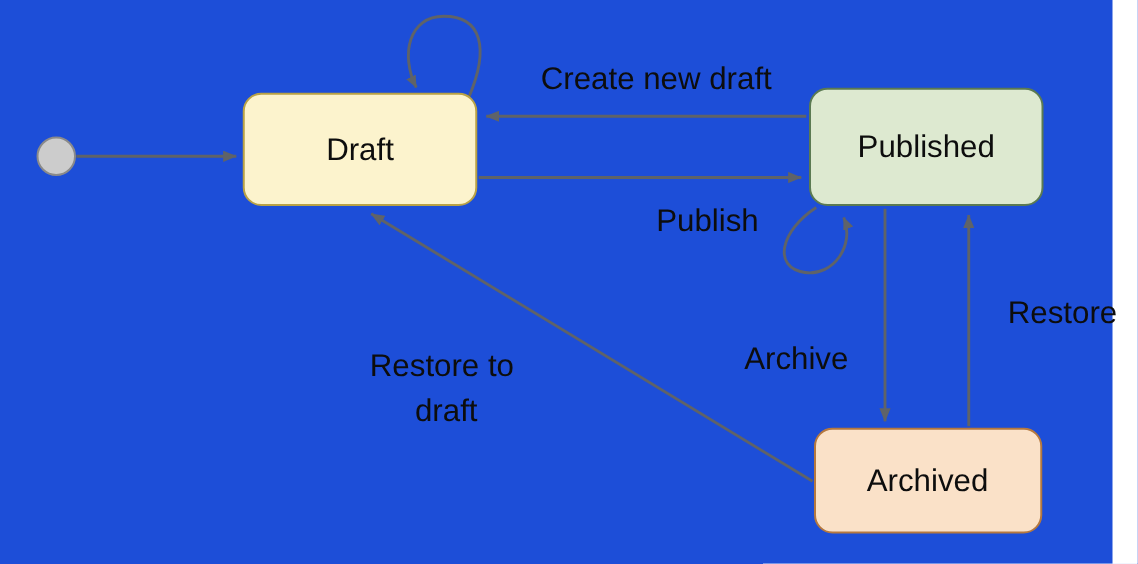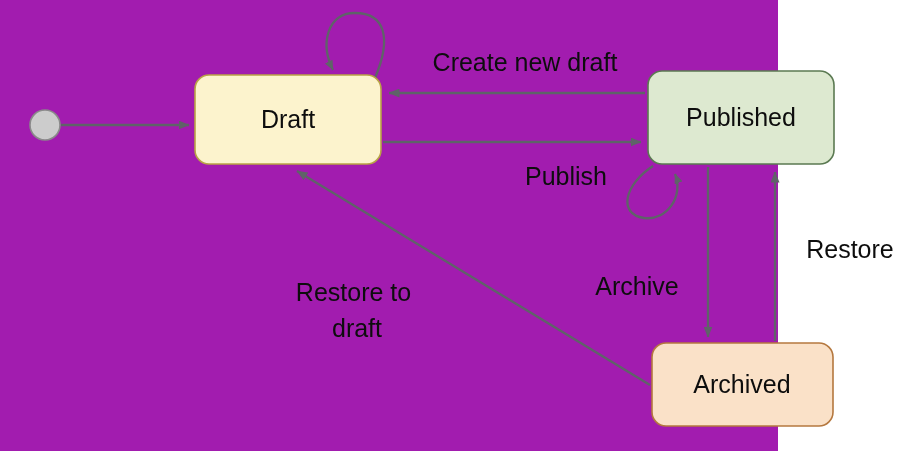--- a/index.html
+++ b/index.html
@@ -9,23 +9,23 @@
     background: #ffffff;
   }
   body {
     width: 910px;
     height: 451px;
     overflow: hidden;
     font-family: "Liberation Sans", sans-serif;
   }
   #diagram-root {
     position: relative;
-    width: 778px;
+    width: 890px;
     height: 451px;
-    background: #a21caf;
+    background: #1d4ed8;
   }
   svg#state-diagram {
     display: block;
     width: 910px;
     height: 451px;
   }
   .node-shape {
     stroke-width: 1.6;
   }
   .node-label {

